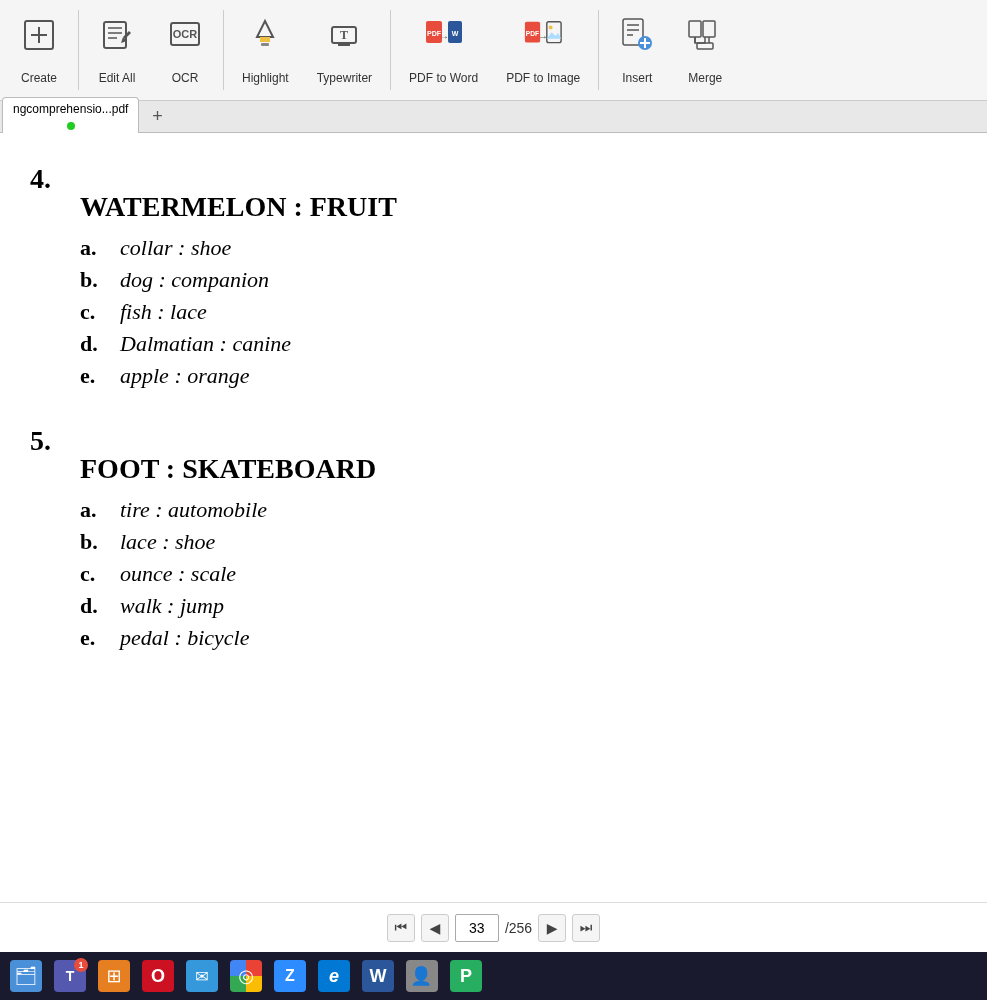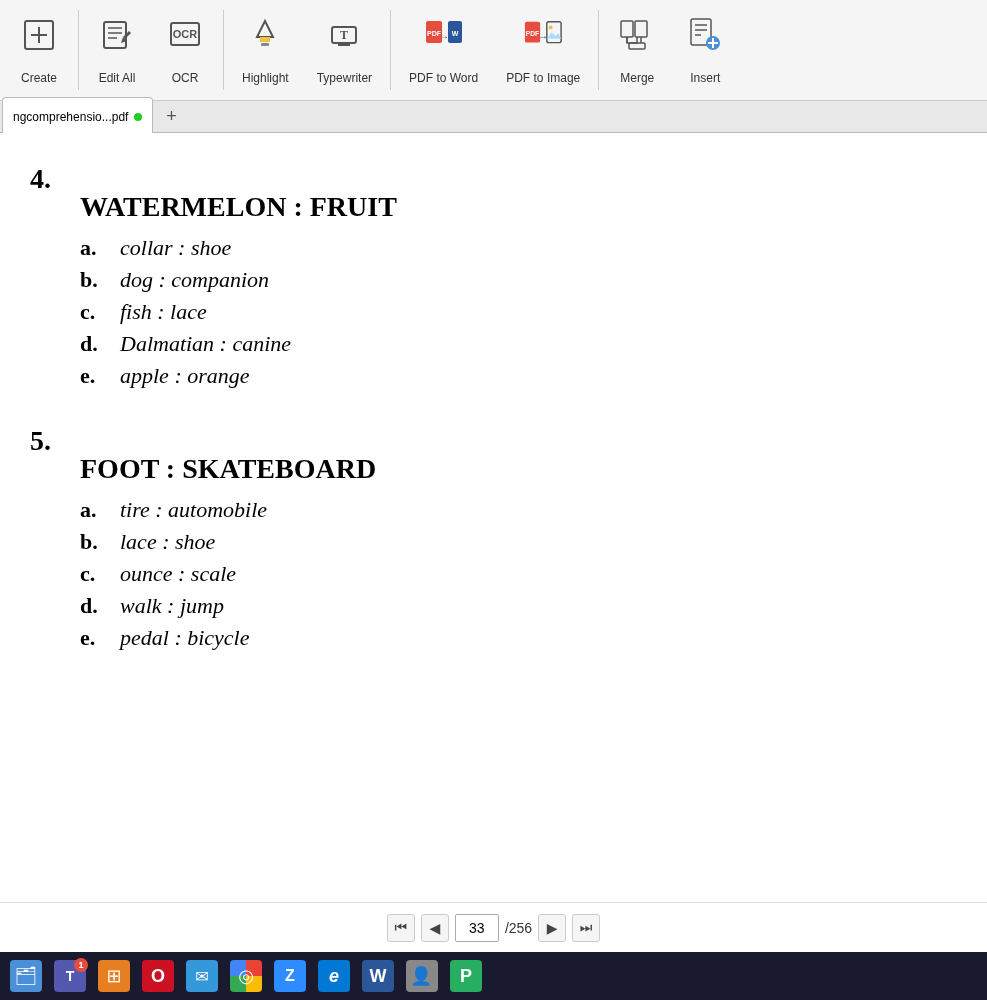--- a/index.html
+++ b/index.html
@@ -60,20 +60,21 @@
       align-items: center;
       background: #fff;
       border: 1px solid #bbb;
       border-bottom: none;
       border-radius: 4px 4px 0 0;
       padding: 4px 10px;
       font-size: 12px;
       gap: 6px;
       cursor: pointer;
       height: 40px;
+      flex-direction: column;
     }
     .tab .dot {
       width: 8px;
       height: 8px;
       border-radius: 50%;
       background: #22cc22;
     }
     .tab-add {
       width: 28px;
       height: 28px;
@@ -315,44 +316,44 @@
       </svg>
     </div>
     <span class="label">PDF to Image</span>
   </div>
 
   <div class="toolbar-separator"></div>
 
   <div class="toolbar-item">
     <div class="icon-area">
       <svg width="36" height="36" viewBox="0 0 36 36">
-        <rect x="2" y="4" width="12" height="16" rx="1" fill="none" stroke="#555" stroke-width="1.5"></rect>
-        <rect x="16" y="4" width="12" height="16" rx="1" fill="none" stroke="#555" stroke-width="1.5"></rect>
-        <path d="M8 20 L8 26 L18 26 L18 20" fill="none" stroke="#555" stroke-width="1.5"></path>
-        <line x1="8" y1="20" x2="8" y2="26" stroke="#555" stroke-width="1.5"></line>
-        <line x1="22" y1="20" x2="22" y2="26" stroke="#555" stroke-width="1.5"></line>
-        <rect x="10" y="26" width="16" height="6" rx="1" fill="none" stroke="#555" stroke-width="1.5"></rect>
-      </svg>
-    </div>
-    <span class="label">Merge</span>
-  </div>
-
-  <div class="toolbar-item">
-    <div class="icon-area">
-      <svg width="36" height="36" viewBox="0 0 36 36">
         <rect x="4" y="2" width="20" height="26" rx="2" fill="none" stroke="#555" stroke-width="1.5"></rect>
         <line x1="8" y1="8" x2="20" y2="8" stroke="#555" stroke-width="1.5"></line>
         <line x1="8" y1="13" x2="20" y2="13" stroke="#555" stroke-width="1.5"></line>
         <line x1="8" y1="18" x2="14" y2="18" stroke="#555" stroke-width="1.5"></line>
         <circle cx="26" cy="26" r="7" fill="#4a90d9"></circle>
         <line x1="26" y1="21" x2="26" y2="31" stroke="white" stroke-width="2"></line>
         <line x1="21" y1="26" x2="31" y2="26" stroke="white" stroke-width="2"></line>
       </svg>
     </div>
     <span class="label">Insert</span>
+  </div>
+
+  <div class="toolbar-item">
+    <div class="icon-area">
+      <svg width="36" height="36" viewBox="0 0 36 36">
+        <rect x="2" y="4" width="12" height="16" rx="1" fill="none" stroke="#555" stroke-width="1.5"></rect>
+        <rect x="16" y="4" width="12" height="16" rx="1" fill="none" stroke="#555" stroke-width="1.5"></rect>
+        <path d="M8 20 L8 26 L18 26 L18 20" fill="none" stroke="#555" stroke-width="1.5"></path>
+        <line x1="8" y1="20" x2="8" y2="26" stroke="#555" stroke-width="1.5"></line>
+        <line x1="22" y1="20" x2="22" y2="26" stroke="#555" stroke-width="1.5"></line>
+        <rect x="10" y="26" width="16" height="6" rx="1" fill="none" stroke="#555" stroke-width="1.5"></rect>
+      </svg>
+    </div>
+    <span class="label">Merge</span>
   </div>
 </div>
 
 <div class="tabs-bar">
   <div class="tab">
     <span>ngcomprehensio...pdf</span>
     <span class="dot"></span>
   </div>
   <div class="tab-add">+</div>
 </div>

